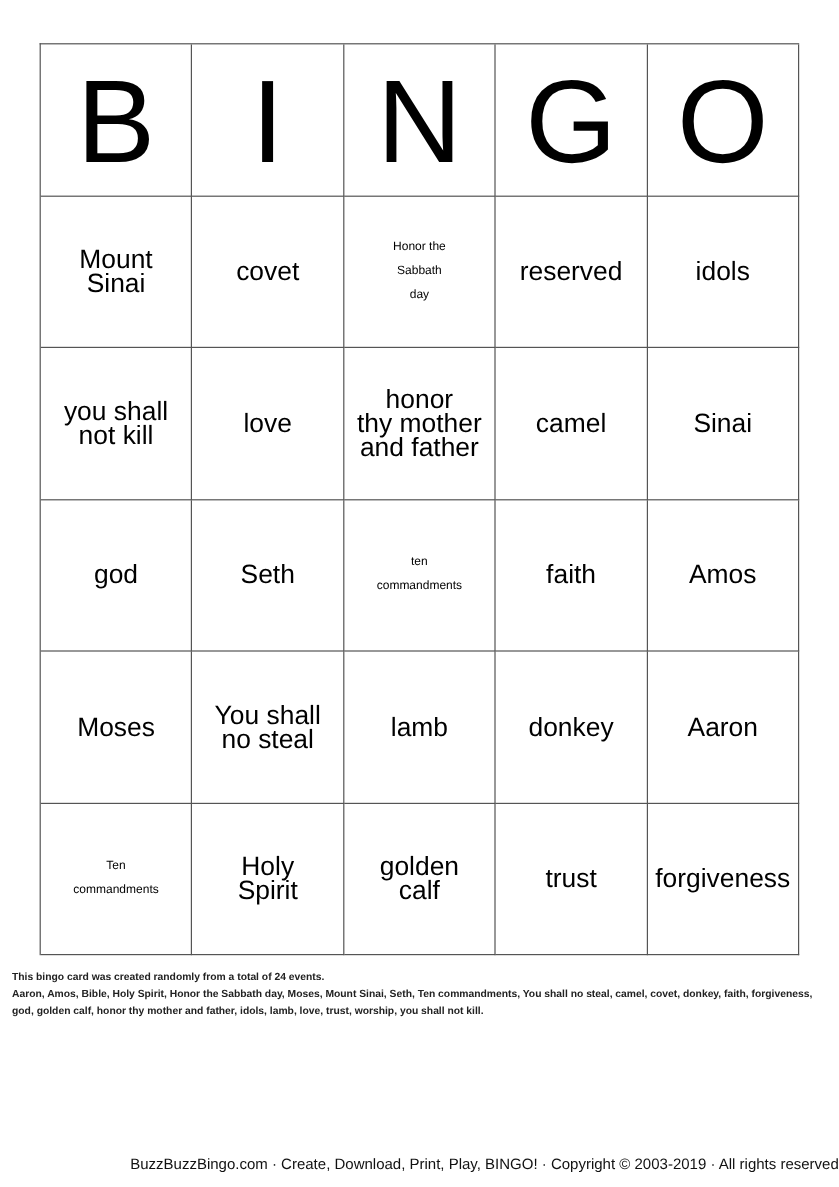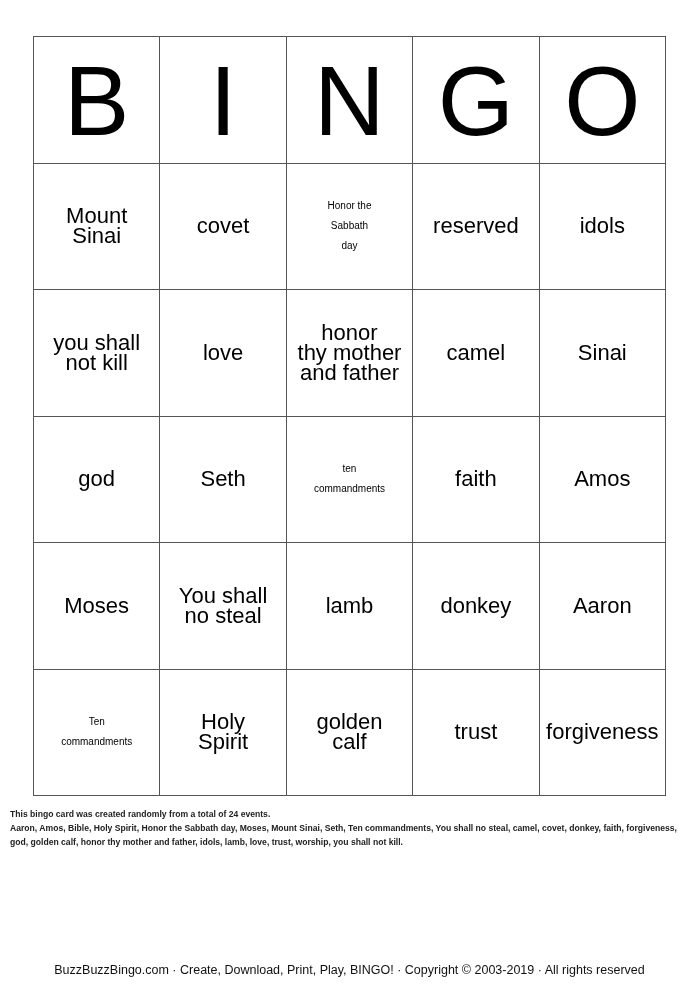--- a/index.html
+++ b/index.html
@@ -3,21 +3,21 @@
 <meta charset="utf-8">
 <style>
   html,body{margin:0;padding:0;background:#fff;}
   body{width:699px;height:989px;position:relative;font-family:"Liberation Sans",sans-serif;color:#000;overflow:hidden;}
   .grid{position:absolute;left:33px;top:36px;width:633px;height:760px;border-top:1px solid #555;border-left:1px solid #555;box-sizing:border-box;display:grid;grid-template-columns:repeat(5,1fr);grid-template-rows:repeat(6,1fr);}
   .cell{border-right:1px solid #555;border-bottom:1px solid #555;display:flex;align-items:center;justify-content:center;text-align:center;box-sizing:border-box;padding:0 3px;white-space:pre-line;line-height:20px;}
   .head{font-size:98px;line-height:1;padding-top:2px;}
   .c18{font-size:22px;}
   .c15{font-size:10px;}
   .note{position:absolute;left:10px;top:807px;width:680px;font-size:8.6px;line-height:14px;color:#222;font-weight:bold;}
-  .footer{position:absolute;left:0;width:699px;top:963px;text-align:center;font-size:12.5px;color:#111;}
+  .footer{position:absolute;left:0;width:699px;top:963px;text-align:right;font-size:12.5px;color:#111;}
 </style>
 </head>
 <body>
 
 <div class="grid" id="grid">
     <div class="cell head">B</div>
     <div class="cell head">I</div>
     <div class="cell head">N</div>
     <div class="cell head">G</div>
     <div class="cell head">O</div>

